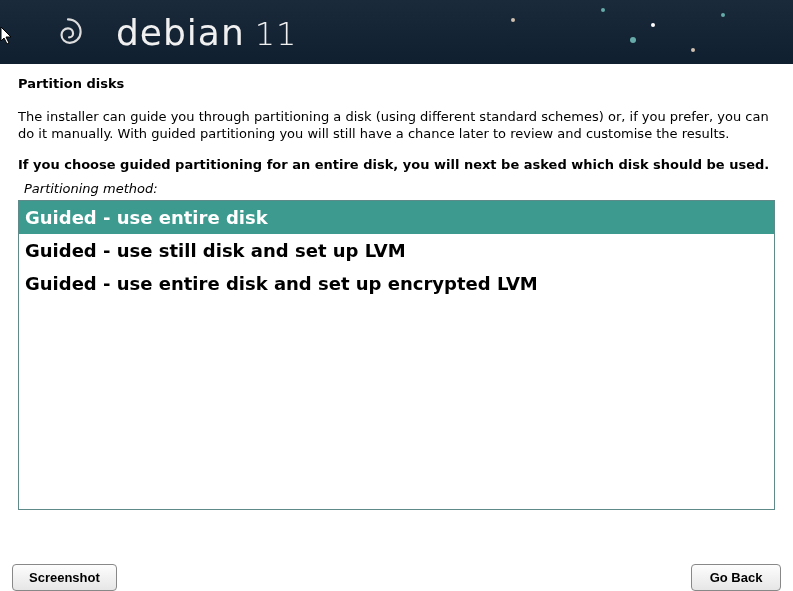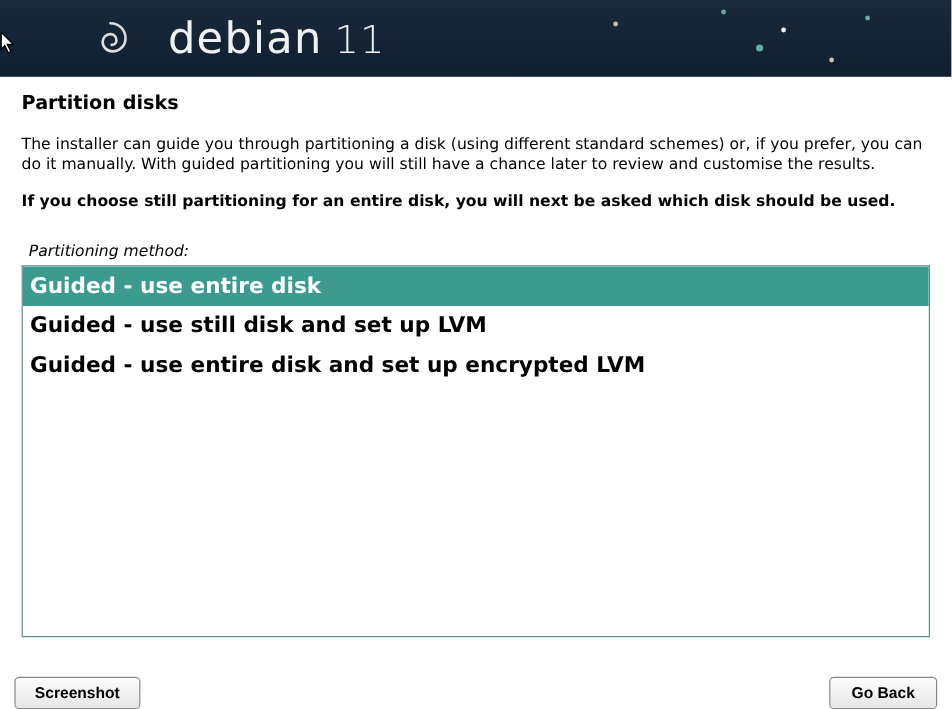--- a/index.html
+++ b/index.html
@@ -10,21 +10,21 @@
     width: 793px;
     height: 591px;
     overflow: hidden;
     color: #000;
   }
   .header {
     height: 64px;
     background: linear-gradient(to bottom, #1a2a3a, #0f1f2f);
     display: flex;
     align-items: center;
-    padding-left: 74px;
+    padding-left: 50px;
     position: relative;
     color: #fff;
   }
   .header .spiral {
     width: 36px;
     height: 36px;
     margin-right: 30px;
   }
   .header .brand {
     font-size: 36px;
@@ -41,40 +41,40 @@
     position: absolute;
     right: 40px;
     top: 0;
     height: 64px;
     width: 260px;
     pointer-events: none;
   }
   .page-title {
     padding: 12px 18px 8px 18px;
     font-weight: bold;
-    font-size: 16px;
+    font-size: 13px;
   }
   .content {
     padding: 0 18px;
   }
   .intro {
     font-weight: normal;
     font-size: 13px;
     line-height: 1.3;
     margin-top: 10px;
   }
   .intro2 {
     font-weight: bold;
     font-size: 13px;
     margin-top: 14px;
     line-height: 1.3;
   }
   .label {
     font-style: italic;
-    margin-top: 24px;
+    margin-top: 7px;
     margin-left: 6px;
     font-size: 13px;
   }
   .listbox {
     margin-top: 4px;
     border: 1px solid #5f8a8a;
     height: 310px;
     background: #fff;
     overflow: auto;
   }
@@ -139,21 +139,21 @@
 </div>
 
 <svg class="cursor" width="14" height="20" viewBox="0 0 14 20">
   <path d="M1 1 L1 15 L4 12 L7 18 L9 17 L6 11 L11 11 Z" fill="#fff" stroke="#000" stroke-width="1"></path>
 </svg>
 
 <div class="page-title">Partition disks</div>
 
 <div class="content">
   <div class="intro">The installer can guide you through partitioning a disk (using different standard schemes) or, if you prefer, you can do it manually. With guided partitioning you will still have a chance later to review and customise the results.</div>
-  <div class="intro2">If you choose still partitioning for an entire disk, you will next be asked which disk should be used.</div>
+  <div class="intro2">If you choose guided partitioning for an entire disk, you will next be asked which disk should be used.</div>
   <div class="label">Partitioning method:</div>
   <div class="listbox" id="listbox">
       <div class="option selected">Guided - use entire disk</div>
       <div class="option">Guided - use still disk and set up LVM</div>
       <div class="option">Guided - use entire disk and set up encrypted LVM</div>
     </div>
 </div>
 
 <div class="footer">
   <button class="btn">Screenshot</button>

